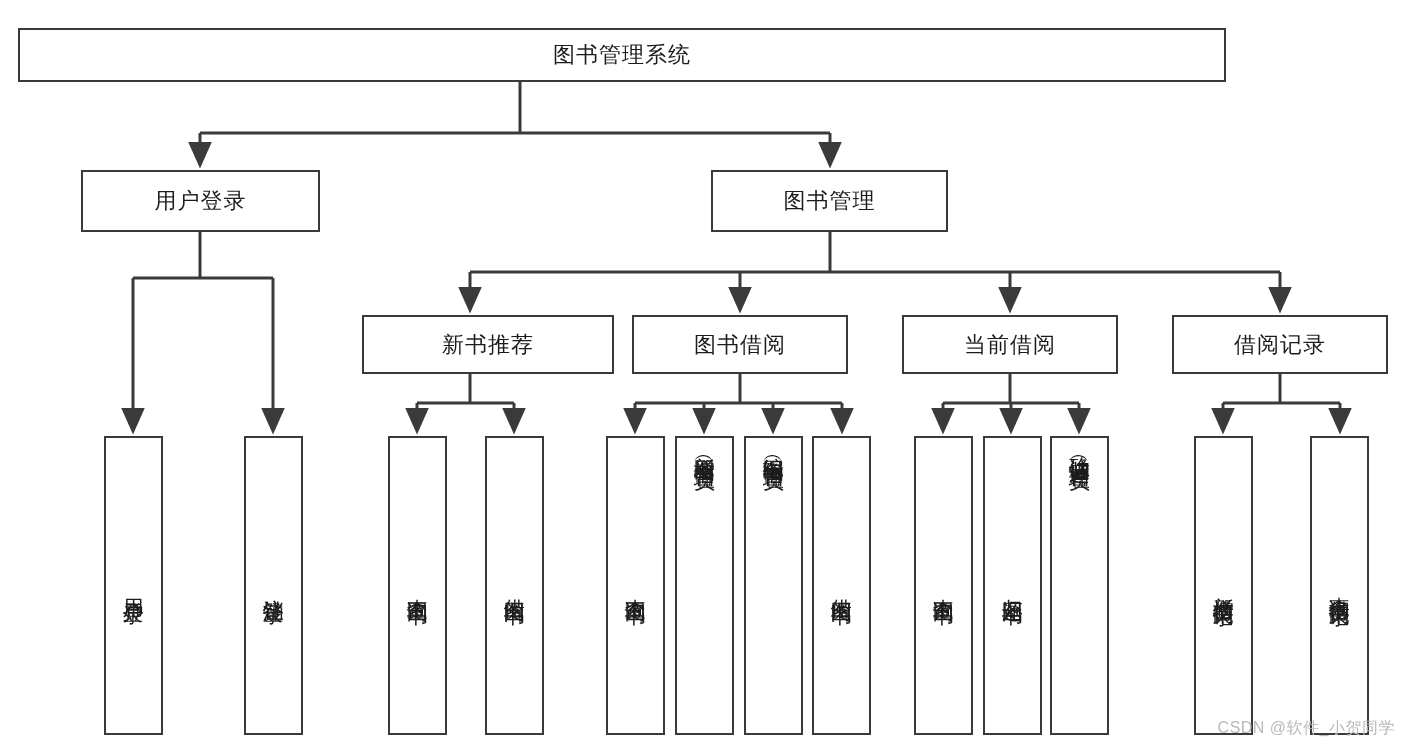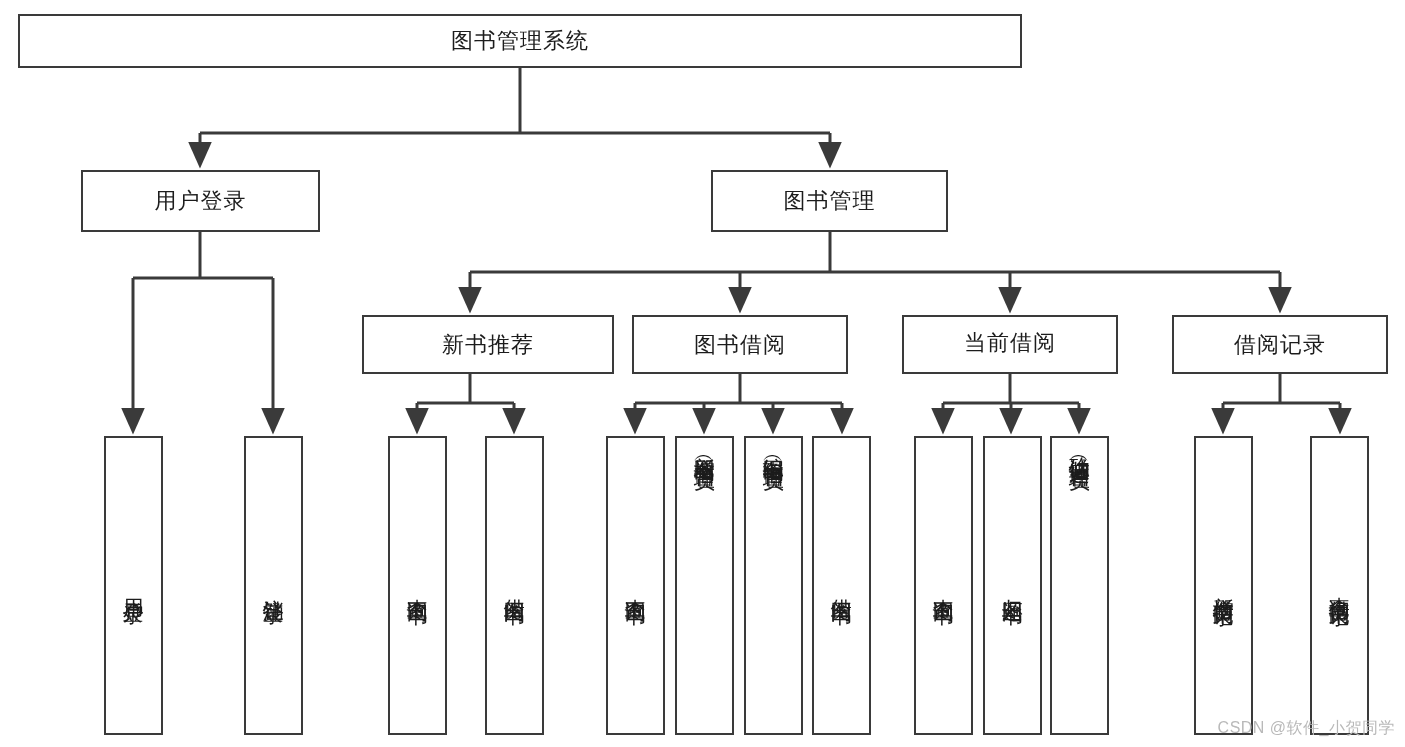--- a/index.html
+++ b/index.html
@@ -120,38 +120,38 @@
       <path d="M1011,403 L1011,430" marker-end="url(#arrowhead)"></path>
       <path d="M1079,403 L1079,430" marker-end="url(#arrowhead)"></path>
 
       <path d="M1280,374 L1280,403"></path>
       <path d="M1223,403 L1340,403"></path>
       <path d="M1223,403 L1223,430" marker-end="url(#arrowhead)"></path>
       <path d="M1340,403 L1340,430" marker-end="url(#arrowhead)"></path>
     </g>
   </svg>
 
-  <div class="node node-h node-root" style="left:18px; top:14px; width:1004px; height:54px;">
+  <div class="node node-h node-root" style="left:18px; top:28px; width:1208px; height:54px;">
     <span class="node-label">图书管理系统</span>
   </div>
 
   <div class="node node-h" style="left:81px; top:170px; width:239px; height:62px;">
     <span class="node-label">用户登录</span>
   </div>
   <div class="node node-h" style="left:711px; top:170px; width:237px; height:62px;">
     <span class="node-label">图书管理</span>
   </div>
 
   <div class="node node-h" style="left:362px; top:315px; width:252px; height:59px;">
     <span class="node-label">新书推荐</span>
   </div>
   <div class="node node-h" style="left:632px; top:315px; width:216px; height:59px;font-family:Liberation Serif, serif;">
     <span class="node-label">图书借阅</span>
   </div>
-  <div class="node node-h" style="left:902px; top:315px; width:216px; height:59px;font-family:Liberation Mono, monospace;">
+  <div class="node node-h" style="left:902px; top:315px; width:216px; height:59px;">
     <span class="node-label">当前借阅</span>
   </div>
   <div class="node node-h" style="left:1172px; top:315px; width:216px; height:59px;">
     <span class="node-label">借阅记录</span>
   </div>
 
   <div class="node node-v vcenter" style="left:104px; top:436px; width:59px; height:299px;">
     <span class="node-label">用户登录</span>
   </div>
   <div class="node node-v vcenter" style="left:244px; top:436px; width:59px; height:299px;">

